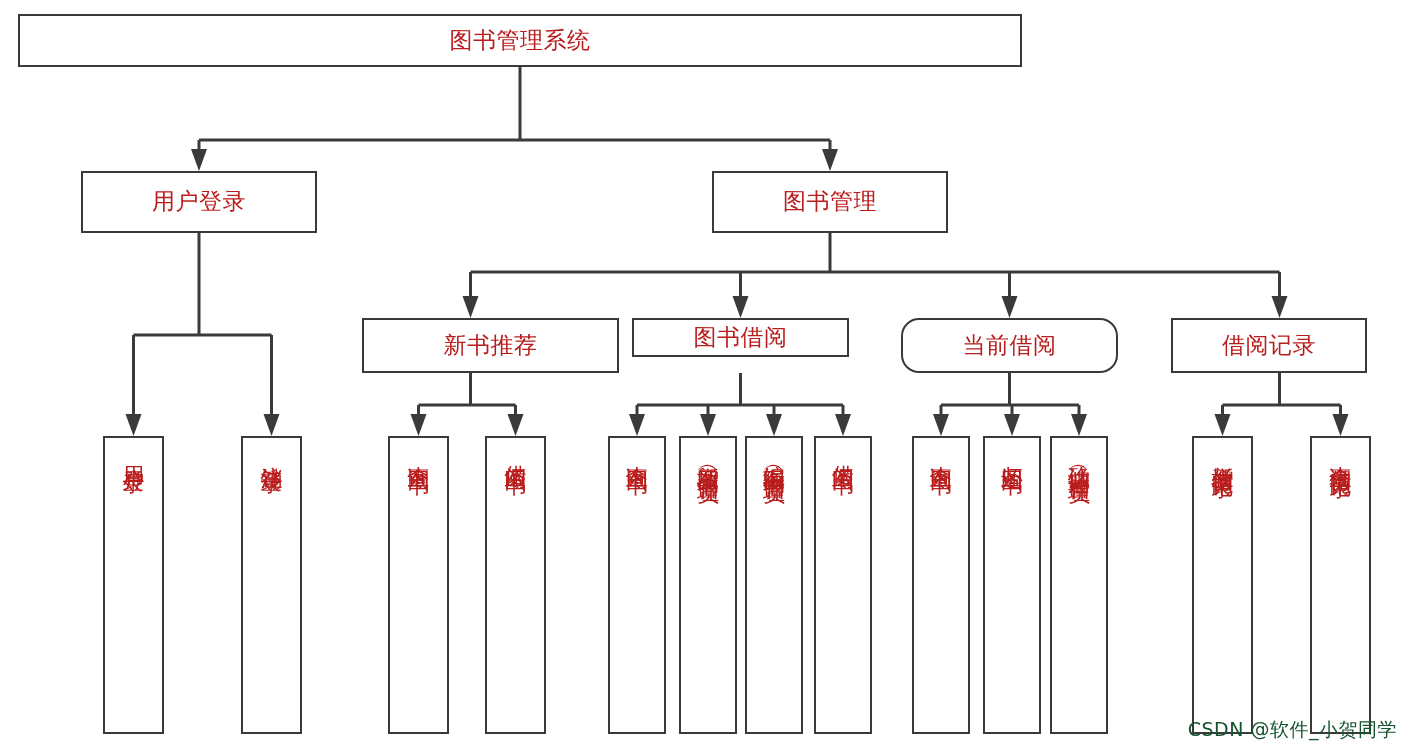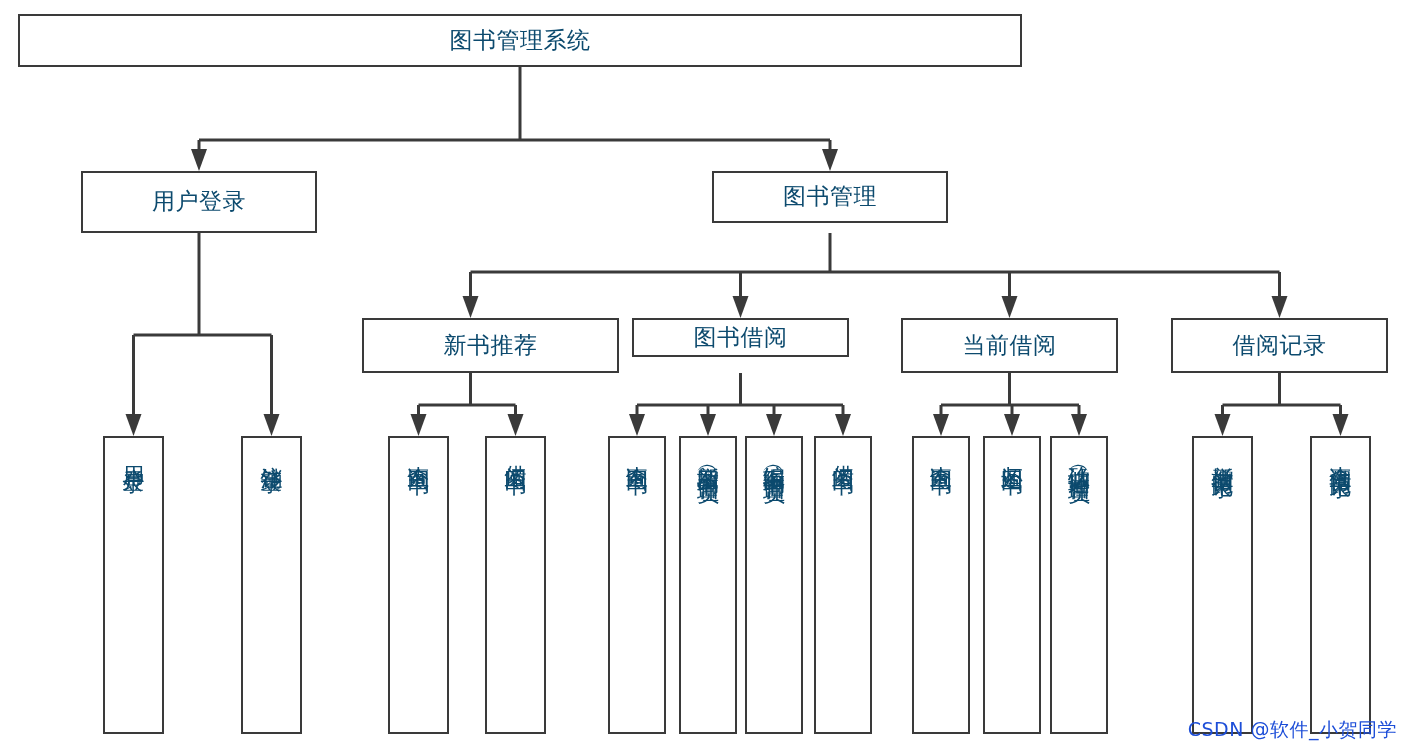--- a/index.html
+++ b/index.html
@@ -32,21 +32,21 @@
     background: #ffffff;
     display: flex;
     align-items: center;
     justify-content: center;
     color: #2b2b2b;
   }
   .node-label {
     display: block;
     line-height: 1.18;
     letter-spacing: 0.5px;
-    color: #0c4a6e;
+    color: #b91c1c;
     text-align: center;
     white-space: pre;
   }
   .h-node .node-label {
     font-size: 23px;
   }
   .v-node {
     align-items: flex-start;
     justify-content: center;
     padding-top: 10px;
@@ -56,21 +56,21 @@
     writing-mode: vertical-rl;
     text-orientation: upright;
     letter-spacing: 2.5px;
     line-height: 1;
   }
   #watermark {
     position: absolute;
     right: 8px;
     bottom: 4px;
     font-size: 19px;
-    color: #1d4ed8;
+    color: #14532d;
     letter-spacing: 0.5px;
     white-space: nowrap;
   }
 </style>
 </head>
 <body>
 
 <div id="canvas">
 
   <svg id="wires" viewBox="0 0 1405 747" width="1405" height="747">
@@ -132,33 +132,33 @@
       </g>
   </svg>
 
   <div id="nodes">
       <div class="node h-node" style="left: 18px; top: 14px; width: 1004px; height: 53px;">
         <span class="node-label">图书管理系统</span>
       </div>
       <div class="node h-node" style="left: 81px; top: 171px; width: 236px; height: 62px;">
         <span class="node-label">用户登录</span>
       </div>
-      <div class="node h-node" style="left: 712px; top: 171px; width: 236px; height: 52px; justify-content: center;">
+      <div class="node h-node" style="left: 712px; top: 171px; width: 236px; height: 62px; justify-content: center;">
         <span class="node-label">图书管理</span>
       </div>
       <div class="node h-node" style="left: 362px; top: 318px; width: 257px; height: 55px;">
         <span class="node-label">新书推荐</span>
       </div>
       <div class="node h-node" style="left: 632px; top: 318px; width: 217px; height: 39px;">
         <span class="node-label">图书借阅</span>
       </div>
-      <div class="node h-node" style="left: 901px; top: 318px; width: 217px; height: 55px;">
+      <div class="node h-node" style="left: 901px; top: 318px; width: 217px; height: 55px; border-radius: 18px;">
         <span class="node-label">当前借阅</span>
       </div>
-      <div class="node h-node" style="left: 1171px; top: 318px; width: 217px; height: 55px;">
+      <div class="node h-node" style="left: 1171px; top: 318px; width: 196px; height: 55px;">
         <span class="node-label">借阅记录</span>
       </div>
       <div class="node v-node" style="left: 103px; top: 436px; width: 61px; height: 298px;">
         <span class="node-label">用户登录</span>
       </div>
       <div class="node v-node" style="left: 241px; top: 436px; width: 61px; height: 298px;">
         <span class="node-label">注销登录</span>
       </div>
       <div class="node v-node" style="left: 388px; top: 436px; width: 61px; height: 298px;">
         <span class="node-label">查询图书</span>

